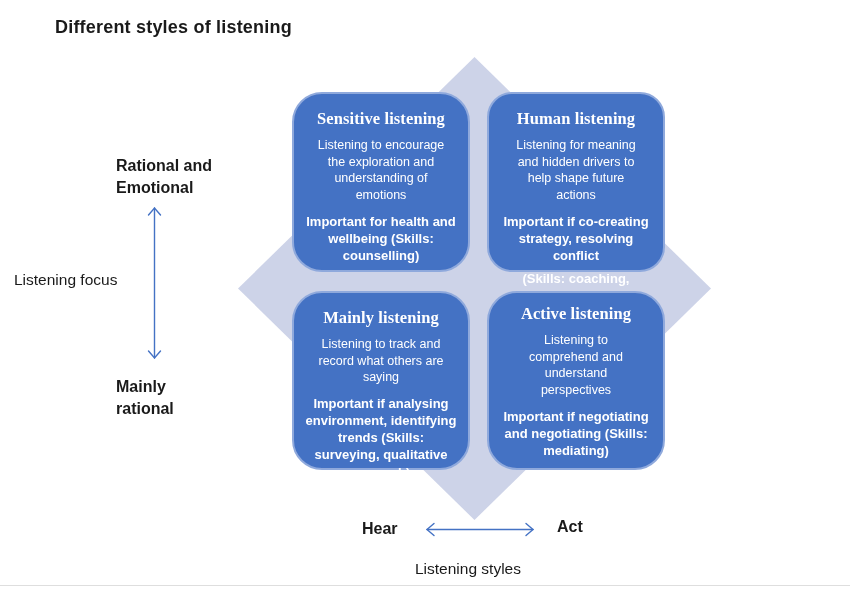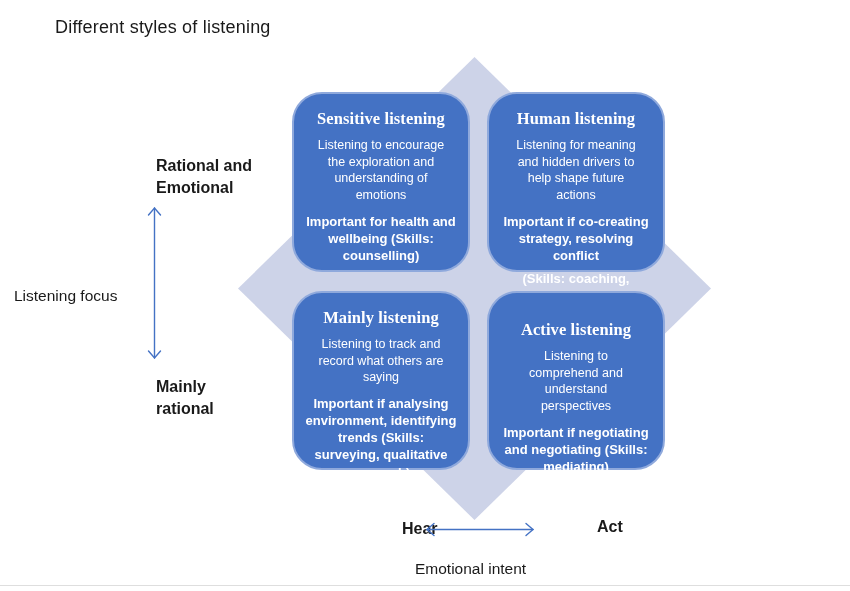--- a/index.html
+++ b/index.html
@@ -12,21 +12,21 @@
     font-family: "Liberation Sans", sans-serif;
     overflow: hidden;
     color: var(--text-dark, #1a1a1a);
   }
 
   .diagram-title {
     position: absolute;
     left: 55px;
     top: 17px;
     font-size: 18px;
-    font-weight: 400;
+    font-weight: 700;
     color: var(--text-dark, #1a1a1a);
     letter-spacing: 0.2px;
   }
 
   .diamond {
     position: absolute;
     left: 238px;
     top: 57px;
     width: 473px;
     height: 463px;
@@ -40,23 +40,23 @@
     height: 180px;
     box-sizing: border-box;
     background: var(--box-fill, #4472C4);
     border: 2px solid var(--box-border, #8FA9DC);
     border-radius: 30px;
     color: var(--text-light, #ffffff);
     text-align: center;
     padding: 13px 11px 10px;
   }
   .quad-tl { left: 292px; top: 92px; }
-  .quad-tr { left: 487px; top: 92px; }
+  .quad-tr { left: 487px; top: 92px; border-radius: 25px; }
   .quad-bl { left: 292px; top: 291px; height: 179px; }
-  .quad-br { left: 487px; top: 291px; height: 179px; padding-top: 25px; }
+  .quad-br { left: 487px; top: 291px; height: 179px; padding-top: 9px; }
 
   .q-head {
     font-size: 16.5px;
     font-weight: 700;
     margin: 2px 0 8px;
     letter-spacing: 0.1px;
     font-family: Liberation Serif, serif;
   }
   .q-body {
     font-size: 12.5px;
@@ -71,34 +71,33 @@
     margin: 6px 0 0;
   }
 
   .axis-label-bold {
     position: absolute;
     font-size: 16px;
     font-weight: 700;
     line-height: 22px;
     white-space: pre-line;
     color: var(--text-dark, #1a1a1a);
-    margin-left: 40px;
   }
   .y-top-label { left: 116px; top: 155px; }
   .y-bottom-label { left: 116px; top: 376px; }
   .x-left-label { left: 362px; top: 518px; }
   .x-right-label { left: 557px; top: 516px; }
 
   .axis-title {
     position: absolute;
     font-size: 15.5px;
     font-weight: 400;
     color: var(--text-dark, #1a1a1a);
   }
-  .y-axis-title { left: 14px; top: 271px; margin-top: 16px; }
+  .y-axis-title { left: 14px; top: 271px; }
   .x-axis-title { left: 415px; top: 560px; }
 
   .arrow-svg { position: absolute; display: block; }
   .arrow-svg .stroke {
     stroke: var(--arrow, #4472C4);
     fill: none;
     stroke-width: 1.4;
     stroke-linecap: round;
     stroke-linejoin: miter;
   }
@@ -165,17 +164,17 @@
   <div class="axis-label-bold x-left-label">Hear</div>
 
   <svg class="arrow-svg x-arrow" width="118" height="17" viewBox="0 0 118 17">
     <line class="stroke" x1="6" y1="8.5" x2="112" y2="8.5"></line>
     <polyline class="stroke" points="13,2.5 6,8.5 13,14.5"></polyline>
     <polyline class="stroke" points="105,2.5 112,8.5 105,14.5"></polyline>
   </svg>
 
   <div class="axis-label-bold x-right-label">Act</div>
 
-  <div class="axis-title x-axis-title">Emotional intent</div>
+  <div class="axis-title x-axis-title">Listening styles</div>
 
   <div class="slide-edge"></div>
 
 </div>
 
 </body></html>

